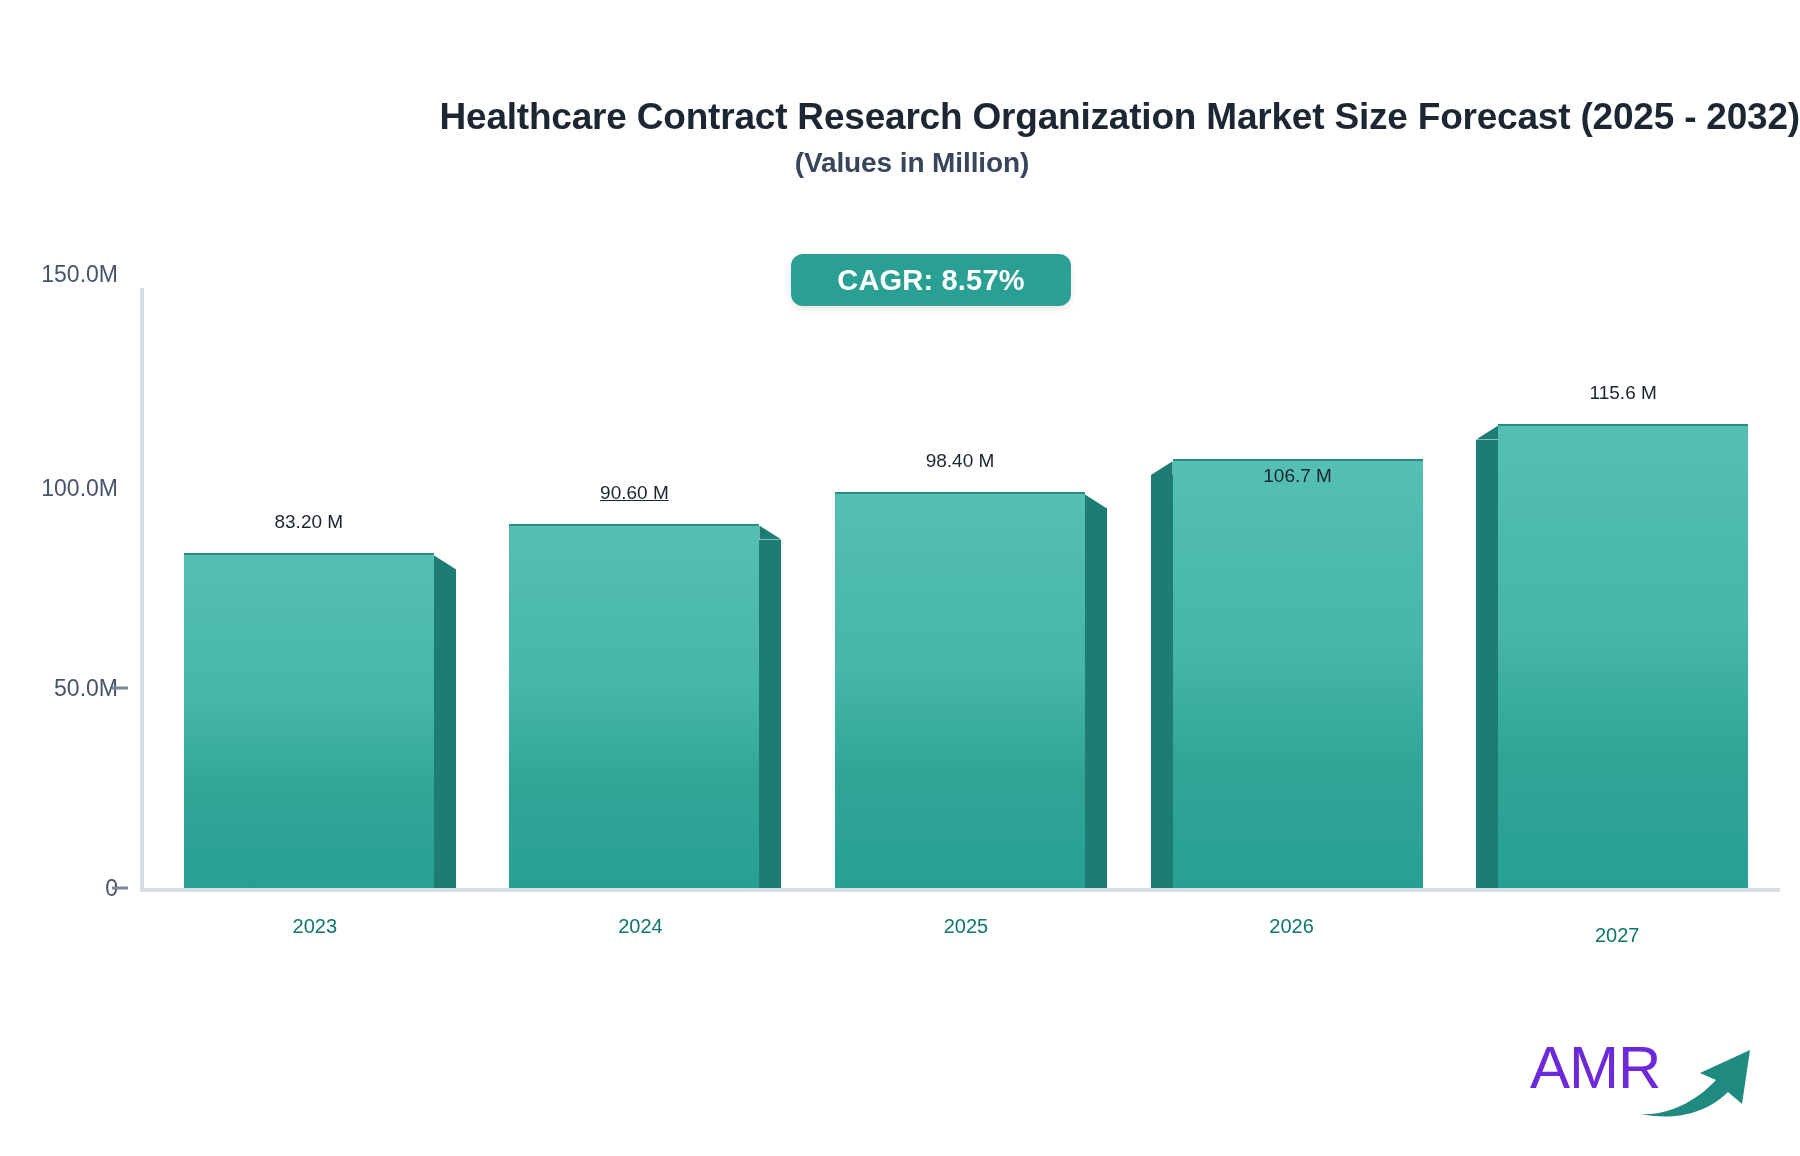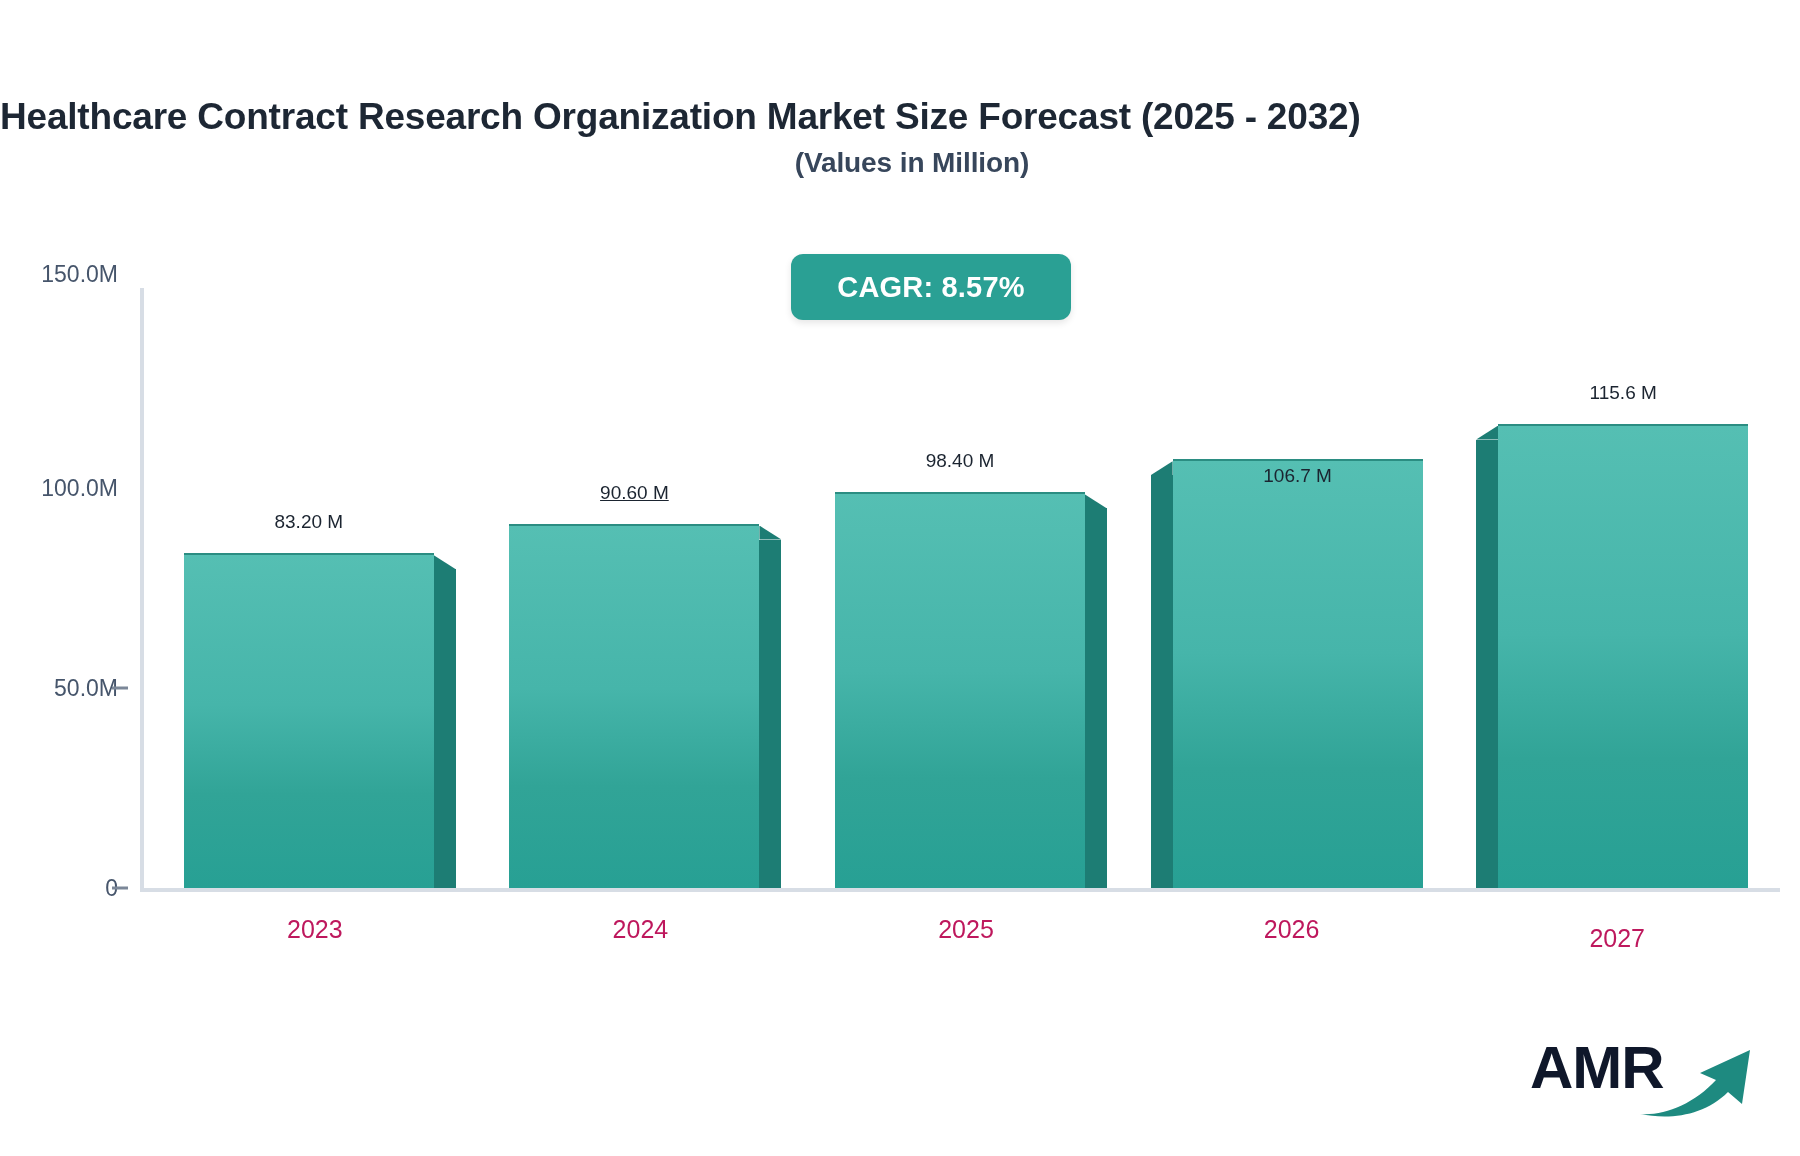--- a/index.html
+++ b/index.html
@@ -22,21 +22,21 @@
     width: 1800px;
     height: 1156px;
   }
 
   
   .chart-title {
     position: absolute;
     left: 0;
     top: 96px;
     width: 1800px;
-    text-align: left;
+    text-align: right;
     font-size: 37px;
     font-weight: bold;
     color: #1d2734;
     letter-spacing: -0.2px;
     white-space: nowrap;
   }
   .chart-subtitle {
     position: absolute;
     left: 12px;
     top: 147px;
@@ -47,21 +47,21 @@
     color: #37465b;
     letter-spacing: -0.1px;
   }
 
   
   .cagr-badge {
     position: absolute;
     left: 791px;
     top: 254px;
     width: 280px;
-    height: 66px;
+    height: 52px;
     border-radius: 12px;
     background: #2aa094;
     box-shadow: 0 3px 7px rgba(0,0,0,0.10);
     display: flex;
     align-items: center;
     justify-content: center;
     color: #ffffff;
     font-size: 29px;
     font-weight: bold;
     letter-spacing: 0.2px;
@@ -108,22 +108,22 @@
     height: 3px;
     background: #7b8798;
     left: 112px;
     transform: translateY(-50%);
   }
 
   .xtick-label {
     position: absolute;
     top: 915px;
     text-align: right;
-    font-size: 25px;
-    color: #be185d;
+    font-size: 20px;
+    color: #0f766e;
     transform: translateX(-50%);
     white-space: nowrap;
   }
 
   
   .bar-group { position: absolute; }
 
   .bar-face {
     position: absolute;
     left: 0;
@@ -166,22 +166,22 @@
     left: 1530px;
     top: 1038px;
     width: 230px;
     height: 80px;
   }
   .amr-text {
     position: absolute;
     left: 0;
     top: 0;
     font-size: 60px;
-    font-weight: bold;
-    color: #0f172a;
+    font-weight: normal;
+    color: #6d28d9;
     letter-spacing: -1px;
     line-height: 1;
   }
   .amr-arrow {
     position: absolute;
     left: 108px;
     top: 8px;
   }
 </style>
 </head>

